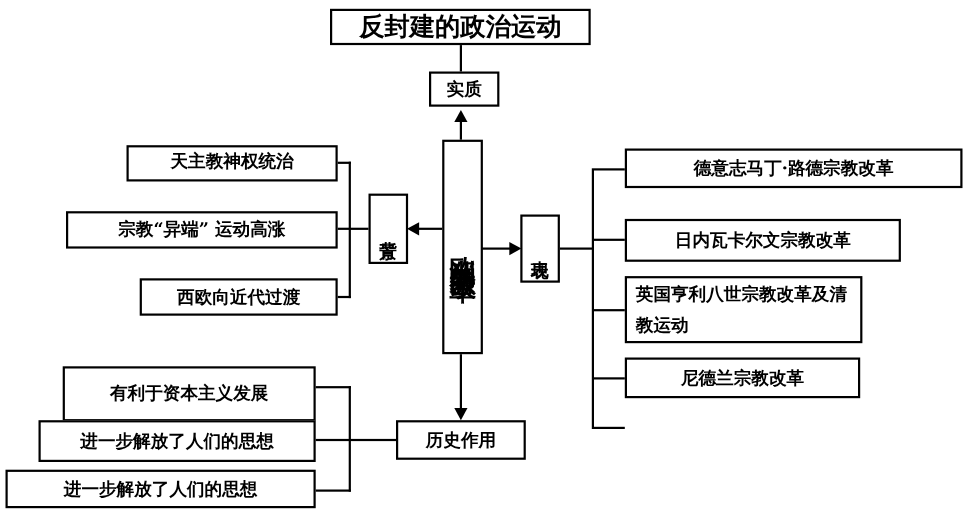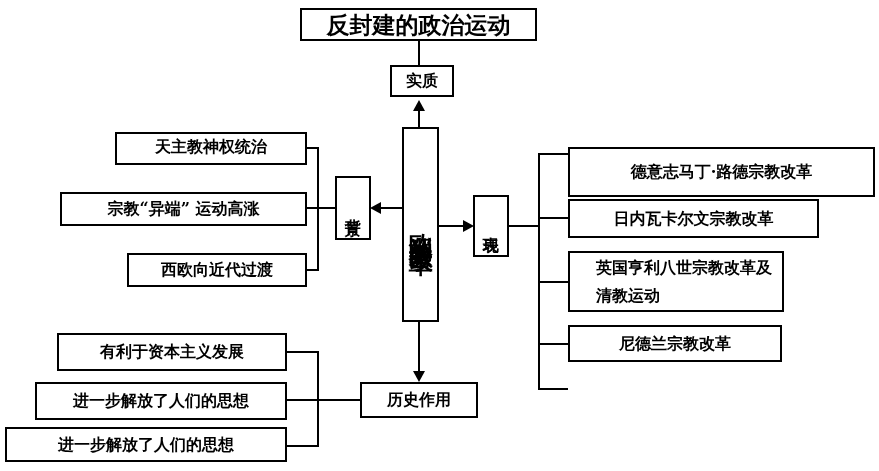--- a/index.html
+++ b/index.html
@@ -28,21 +28,21 @@
   .vtext {
     writing-mode: vertical-rl;
     text-orientation: upright;
     letter-spacing: 2px;
   }
   .center-node { letter-spacing: 3px; font-size: 24px; }
   .wrapbox {
     white-space: normal;
     justify-content: flex-start;
     text-align: left;
-    padding-left: 26px;
+    padding-left: 8px;
     padding-right: 4px;
     line-height: 28px;
   }
   .line { position: absolute; background: #000; }
   .arr { position: absolute; width: 0; height: 0; }
   .arr-up    { border-left: 6px solid transparent; border-right: 6px solid transparent; border-bottom: 11px solid #000; }
   .arr-down  { border-left: 6px solid transparent; border-right: 6px solid transparent; border-top: 11px solid #000; }
   .arr-left  { border-top: 6px solid transparent; border-bottom: 6px solid transparent; border-right: 11px solid #000; }
   .arr-right { border-top: 6px solid transparent; border-bottom: 6px solid transparent; border-left: 11px solid #000; }
 </style>
@@ -60,26 +60,26 @@
   <div class="box vtext" style="left:335px; top:176px; width:36px; height:64px;">背景</div>
 
   <div class="box vtext" style="left:473px; top:195px; width:36px; height:62px;">表现</div>
 
   <div class="box" style="left:360px; top:382px; width:118px; height:36px;">历史作用</div>
 
   <div class="box" style="left:115px; top:132px; width:192px; height:33px;font-family:Liberation Mono, monospace;">天主教神权统治</div>
   <div class="box" style="left:60px; top:192px; width:247px; height:34px;">宗教“异端” 运动高涨</div>
   <div class="box" style="left:127px; top:253px; width:180px; height:34px;">西欧向近代过渡</div>
 
-  <div class="box" style="left:568px; top:147px; width:307px; height:50px;">德意志马丁·路德宗教改革</div>
+  <div class="box" style="left:568px; top:135px; width:307px; height:36px;">德意志马丁·路德宗教改革</div>
   <div class="box" style="left:568px; top:199px; width:251px; height:39px;">日内瓦卡尔文宗教改革</div>
   <div class="box wrapbox" style="left:568px; top:251px; width:216px; height:61px;">英国亨利八世宗教改革及清教运动</div>
   <div class="box" style="left:568px; top:325px; width:214px; height:37px;">尼德兰宗教改革</div>
 
-  <div class="box" style="left:57px; top:333px; width:230px; height:38px;">有利于资本主义发展</div>
+  <div class="box" style="left:57px; top:333px; width:230px; height:50px;">有利于资本主义发展</div>
   <div class="box" style="left:35px; top:382px; width:252px; height:38px;">进一步解放了人们的思想</div>
   <div class="box" style="left:5px; top:427px; width:282px; height:35px;">进一步解放了人们的思想</div>
 
   <div class="line" style="left:418px; top:41px; width:2px; height:24px;"></div>
   <div class="arr arr-up" style="left:413px; top:100px;"></div>
   <div class="line" style="left:418px; top:110px; width:2px; height:17px;"></div>
 
   <div class="line" style="left:379px; top:207px; width:23px; height:2px;"></div>
   <div class="arr arr-left" style="left:370px; top:202px;"></div>
 

